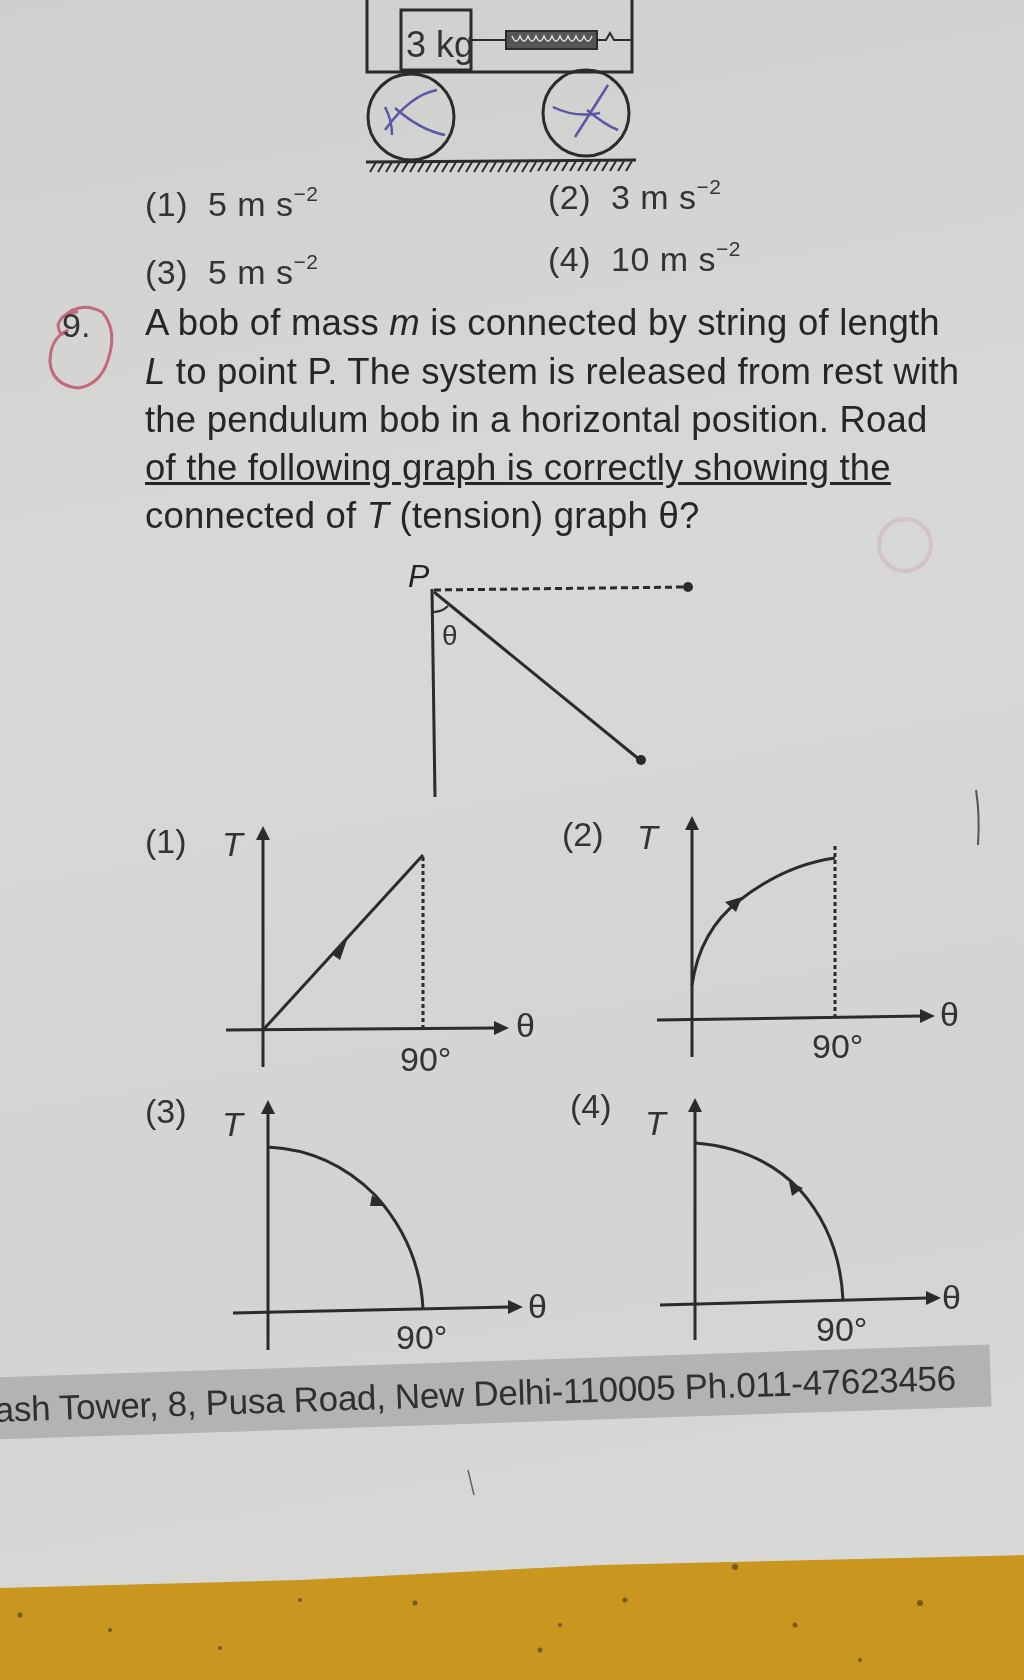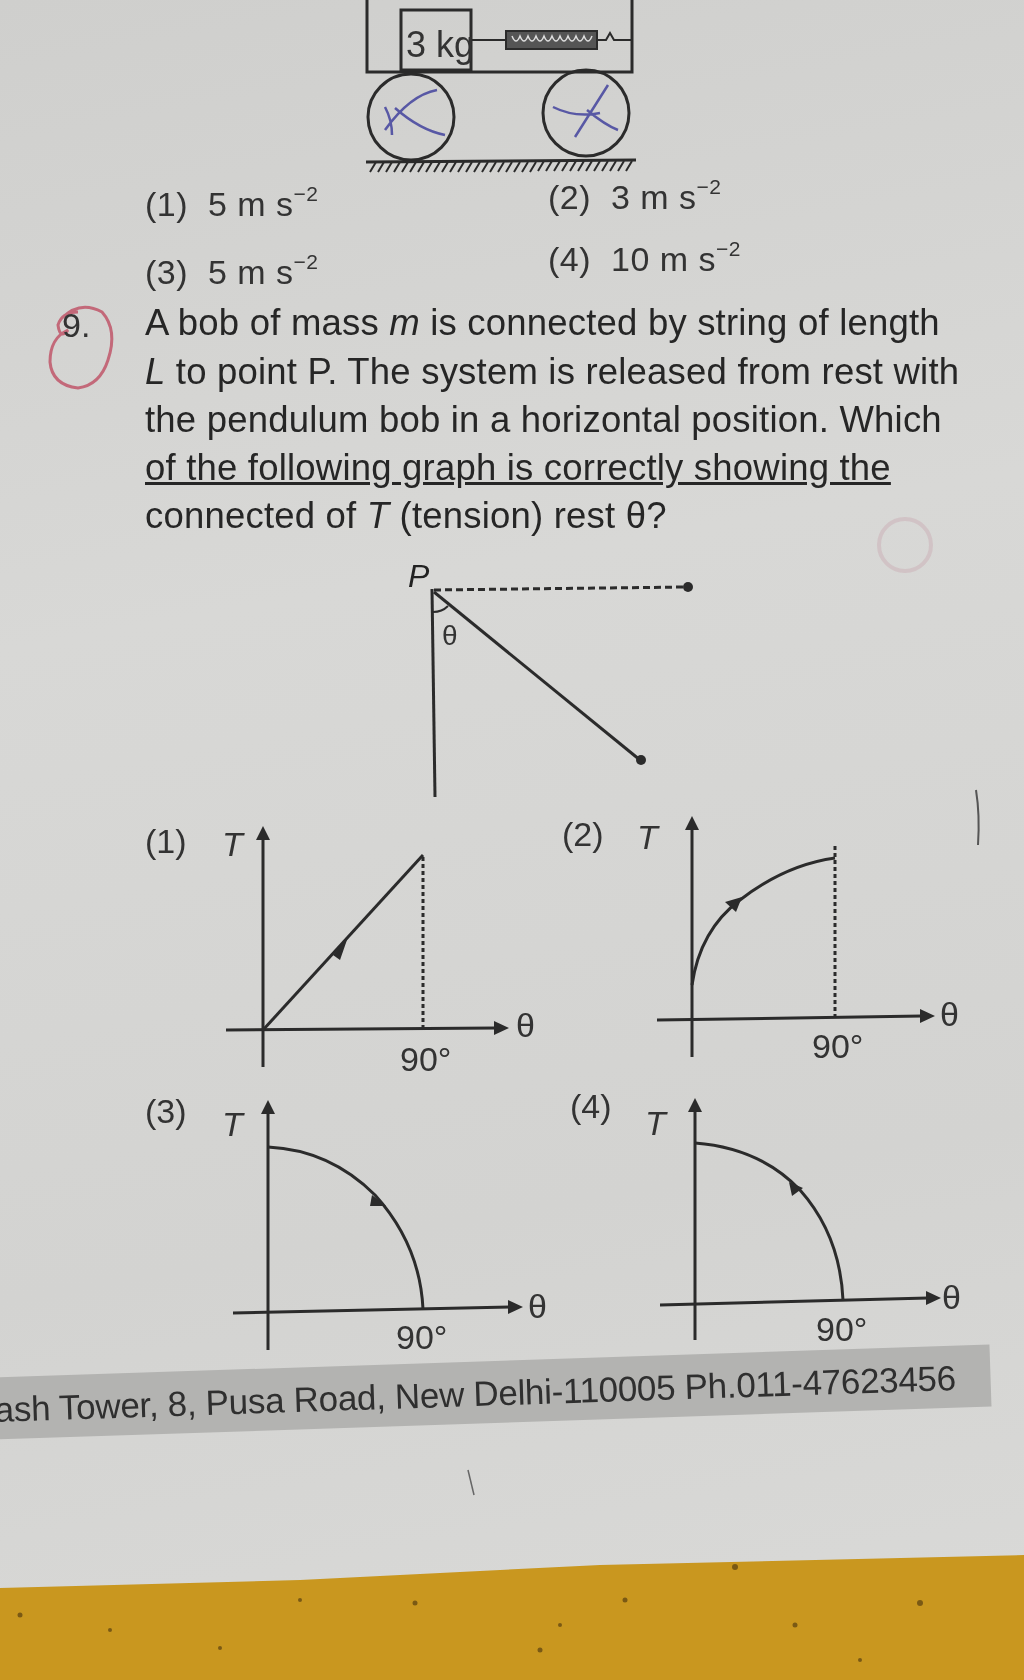--- a/index.html
+++ b/index.html
@@ -80,23 +80,23 @@
 </div>
 
 <svg width="1024" height="1680">
   <path d="M62 318 Q80 300 102 312 Q118 330 108 360 Q100 385 78 388 Q52 385 50 362 Q50 338 68 330 Q60 340 58 325 Q62 312 78 312" fill="none" stroke="#c0566a" stroke-width="3" opacity="0.85"></path>
 </svg>
 <div class="abs" style="left:62px; top:306px; font-size:34px; color:#333;">9.</div>
 
 <div>
   <div class="qline" style="top:302px;"><span>A bob of mass </span><i>m</i><span> is connected by string of length</span></div>
   <div class="qline" style="top:351px;"><span></span><i>L</i><span> to point P. The system is released from rest with</span></div>
-  <div class="qline" style="top:399px;"><span>the pendulum bob in a horizontal position. Which</span><i></i><span></span></div>
+  <div class="qline" style="top:399px;"><span>the pendulum bob in a horizontal position. Road</span><i></i><span></span></div>
   <div class="qline" style="top:447px;text-decoration:underline;"><span>of the following graph is correctly showing the</span><i></i><span></span></div>
-  <div class="qline" style="top:495px;"><span>connected of </span><i>T</i><span> (tension) rest θ?</span></div>
+  <div class="qline" style="top:495px;"><span>connected of </span><i>T</i><span> (tension) graph θ?</span></div>
 </div>
 
 <svg width="1024" height="1680">
   <line x1="434" y1="590" x2="686" y2="587" stroke="#2b2b2b" stroke-width="3" stroke-dasharray="7,4"></line>
   <circle cx="688" cy="587" r="5" fill="#2b2b2b"></circle>
   <line x1="432" y1="589" x2="435" y2="797" stroke="#2b2b2b" stroke-width="3"></line>
   <line x1="434" y1="592" x2="640" y2="760" stroke="#2b2b2b" stroke-width="3"></line>
   <circle cx="641" cy="760" r="5" fill="#2b2b2b"></circle>
   <path d="M433 612 Q442 612 448 606" fill="none" stroke="#2b2b2b" stroke-width="2"></path>
 </svg>

